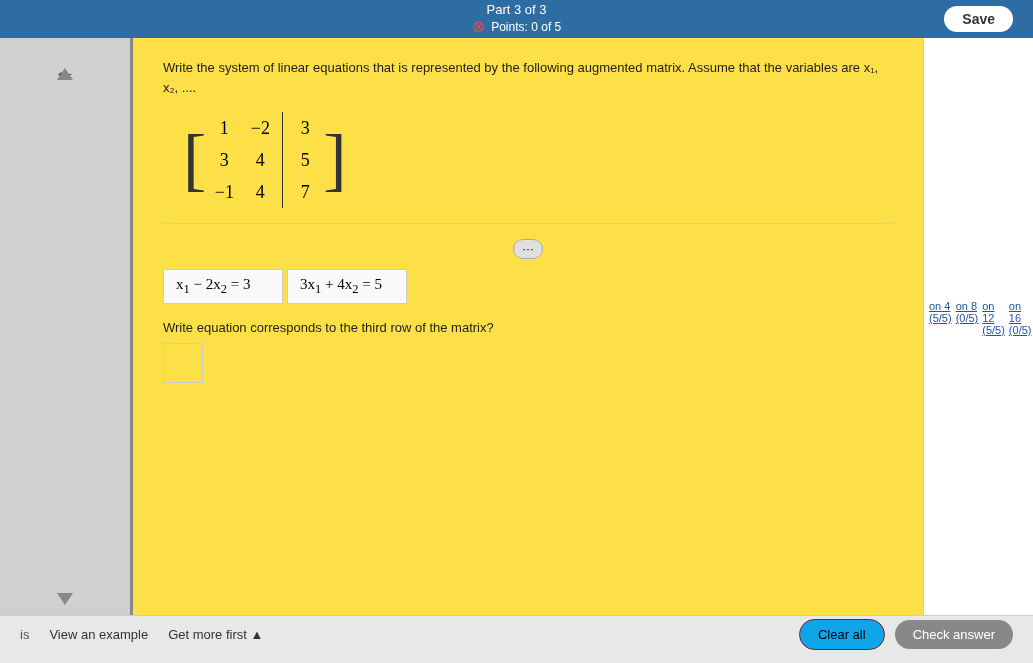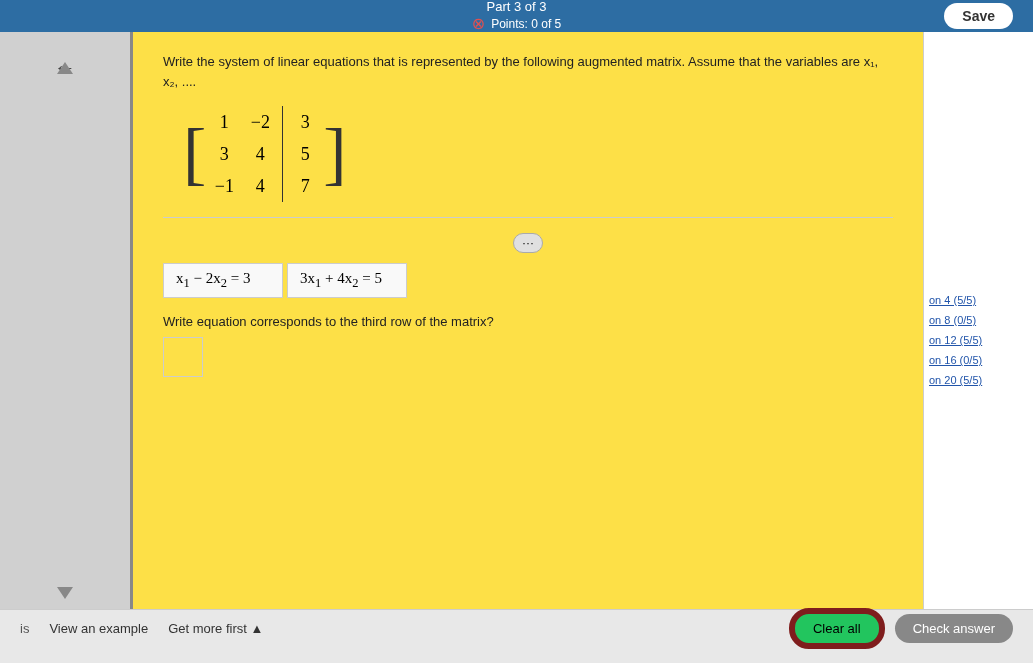--- a/index.html
+++ b/index.html
@@ -6,21 +6,21 @@
     body {
       font-family: 'Times New Roman', Times, serif;
       background: #e8e8e8;
       width: 1033px;
       height: 663px;
       overflow: hidden;
       position: relative;
     }
     .top-bar {
       background: #2d6da3;
-      height: 32px;
+      height: 38px;
       display: flex;
       align-items: center;
       justify-content: space-between;
       padding: 0 20px;
       position: relative;
     }
     .top-bar-center {
       position: absolute;
       left: 50%;
       transform: translateX(-50%);
@@ -99,21 +99,20 @@
       padding: 20px 30px;
       overflow-y: auto;
       border-left: 3px solid #888;
     }
     .right-sidebar {
       width: 110px;
       background: white;
       border-left: 1px solid #ccc;
       padding: 5px;
       display: flex;
-      flex-direction: column;
       gap: 4px;
       padding-top: 260px;
     }
     .sidebar-item {
       font-size: 11px;
       font-family: Arial, sans-serif;
       color: #2255aa;
       text-decoration: underline;
       cursor: pointer;
       padding: 2px 0;
@@ -183,22 +182,22 @@
       color: #333;
       text-decoration: none;
       cursor: pointer;
     }
     .bottom-right {
       display: flex;
       gap: 10px;
       align-items: center;
     }
     .clear-all-btn {
-      background: #22c55e;
-      border: 6px solid #7f1d1d;
+      background: #0ea5e9;
+      border: 1px solid #7f1d1d;
       border-radius: 20px;
       padding: 7px 18px;
       font-size: 13px;
       cursor: pointer;
       font-family: Arial, sans-serif;
     }
     .check-answer-btn {
       background: #888;
       border: none;
       border-radius: 20px;

